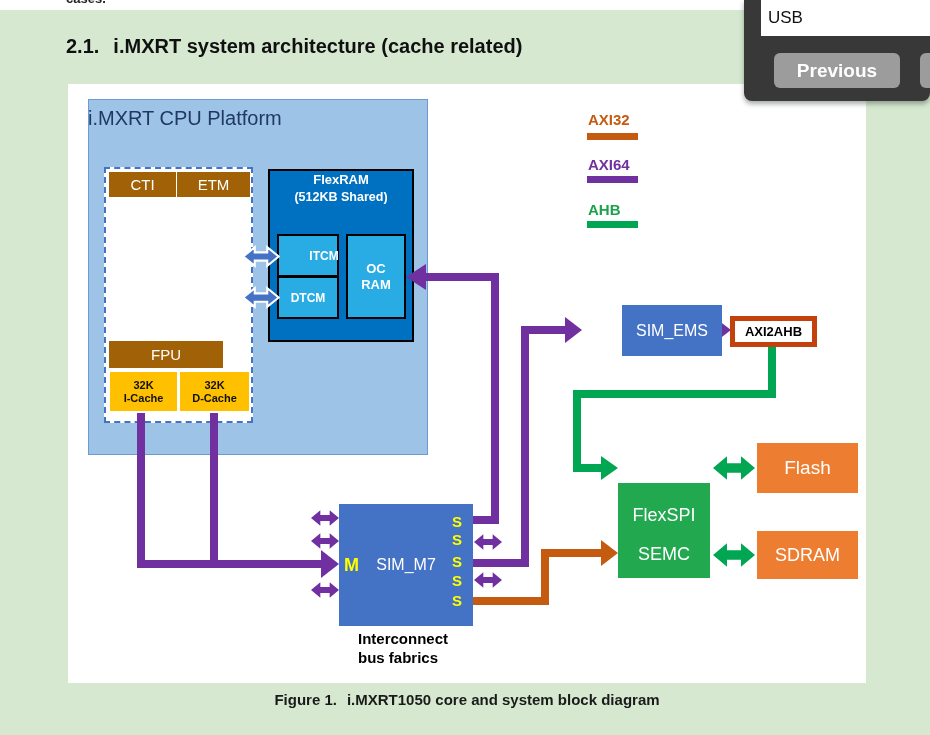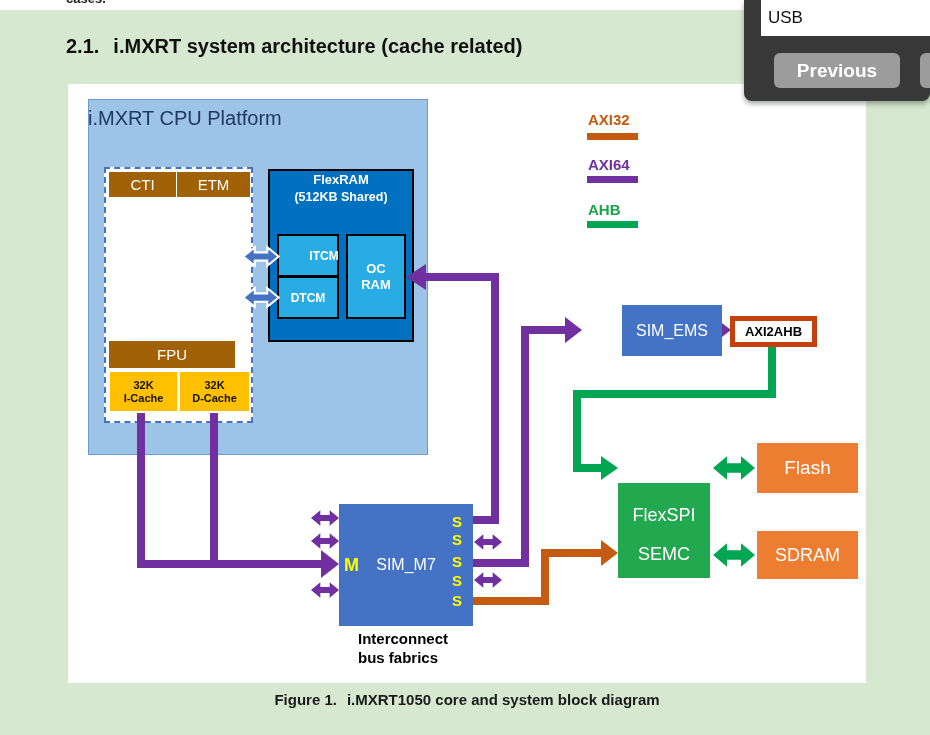--- a/index.html
+++ b/index.html
@@ -69,21 +69,21 @@
   </div>
 
   <div class="abs figure"></div>
 
   <div class="box platform" style="left:88px; top:99px; width:340px; height:356px;"></div>
   <div class="abs platform-title" style="left:88px; top:107px; width:340px; ">i.MXRT CPU Platform</div>
 
   <div class="box cluster" style="left:104px; top:167px; width:149px; height:256px;"></div>
   <div class="box green-box" style="left:109px; top:172px; width:67px; height:25px; font-size:15px;">CTI</div>
   <div class="box green-box" style="left:177px; top:172px; width:73px; height:25px; font-size:15px;">ETM</div>
-  <div class="box green-box" style="left:109px; top:341px; width:126px; height:27px; font-size:15px;">FPU</div>
+  <div class="box green-box" style="left:109px; top:341px; width:114px; height:27px; font-size:15px;">FPU</div>
   <div class="box yellow-box" style="left:109px; top:371px; width:69px; height:41px; font-size:11px; flex-direction:column; line-height:13px;">
     <span>32K</span>
     <span>I-Cache</span>
   </div>
   <div class="box yellow-box" style="left:179px; top:371px; width:71px; height:41px; font-size:11px; flex-direction:column; line-height:13px;">
     <span>32K</span>
     <span>D-Cache</span>
   </div>
 
   <div class="box flexram" style="left:268px; top:169px; width:146px; height:173px;"></div>

